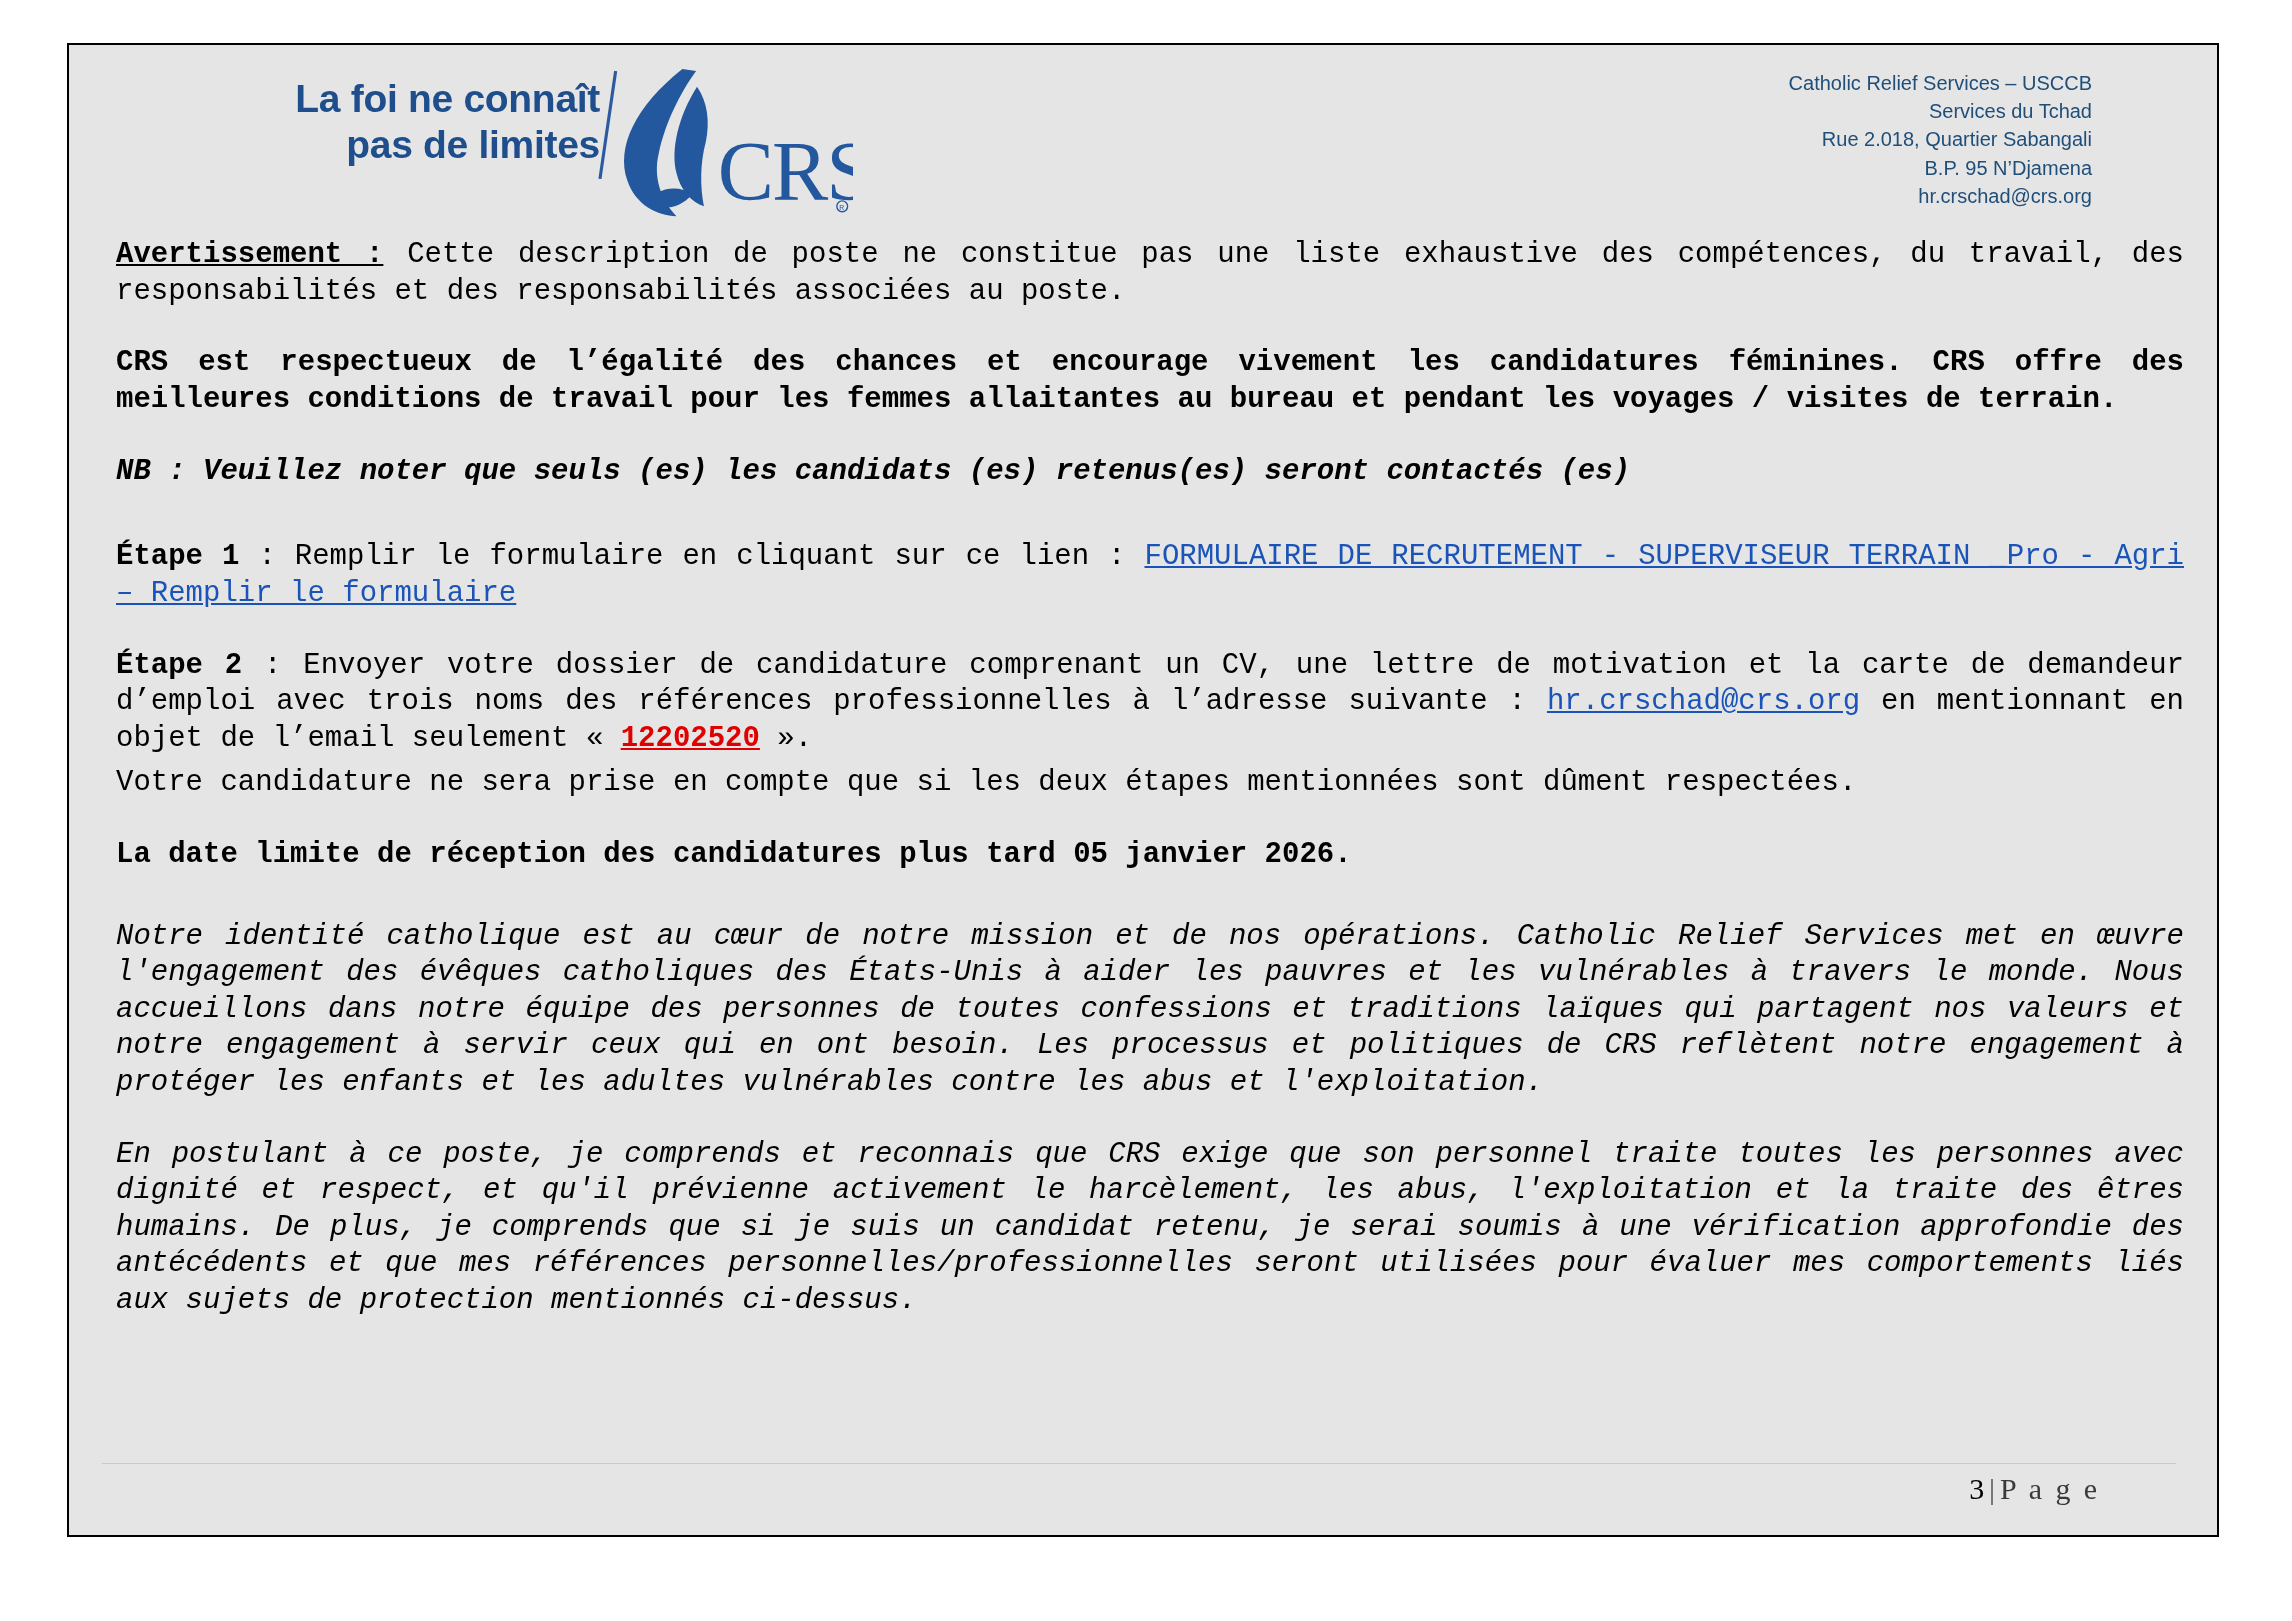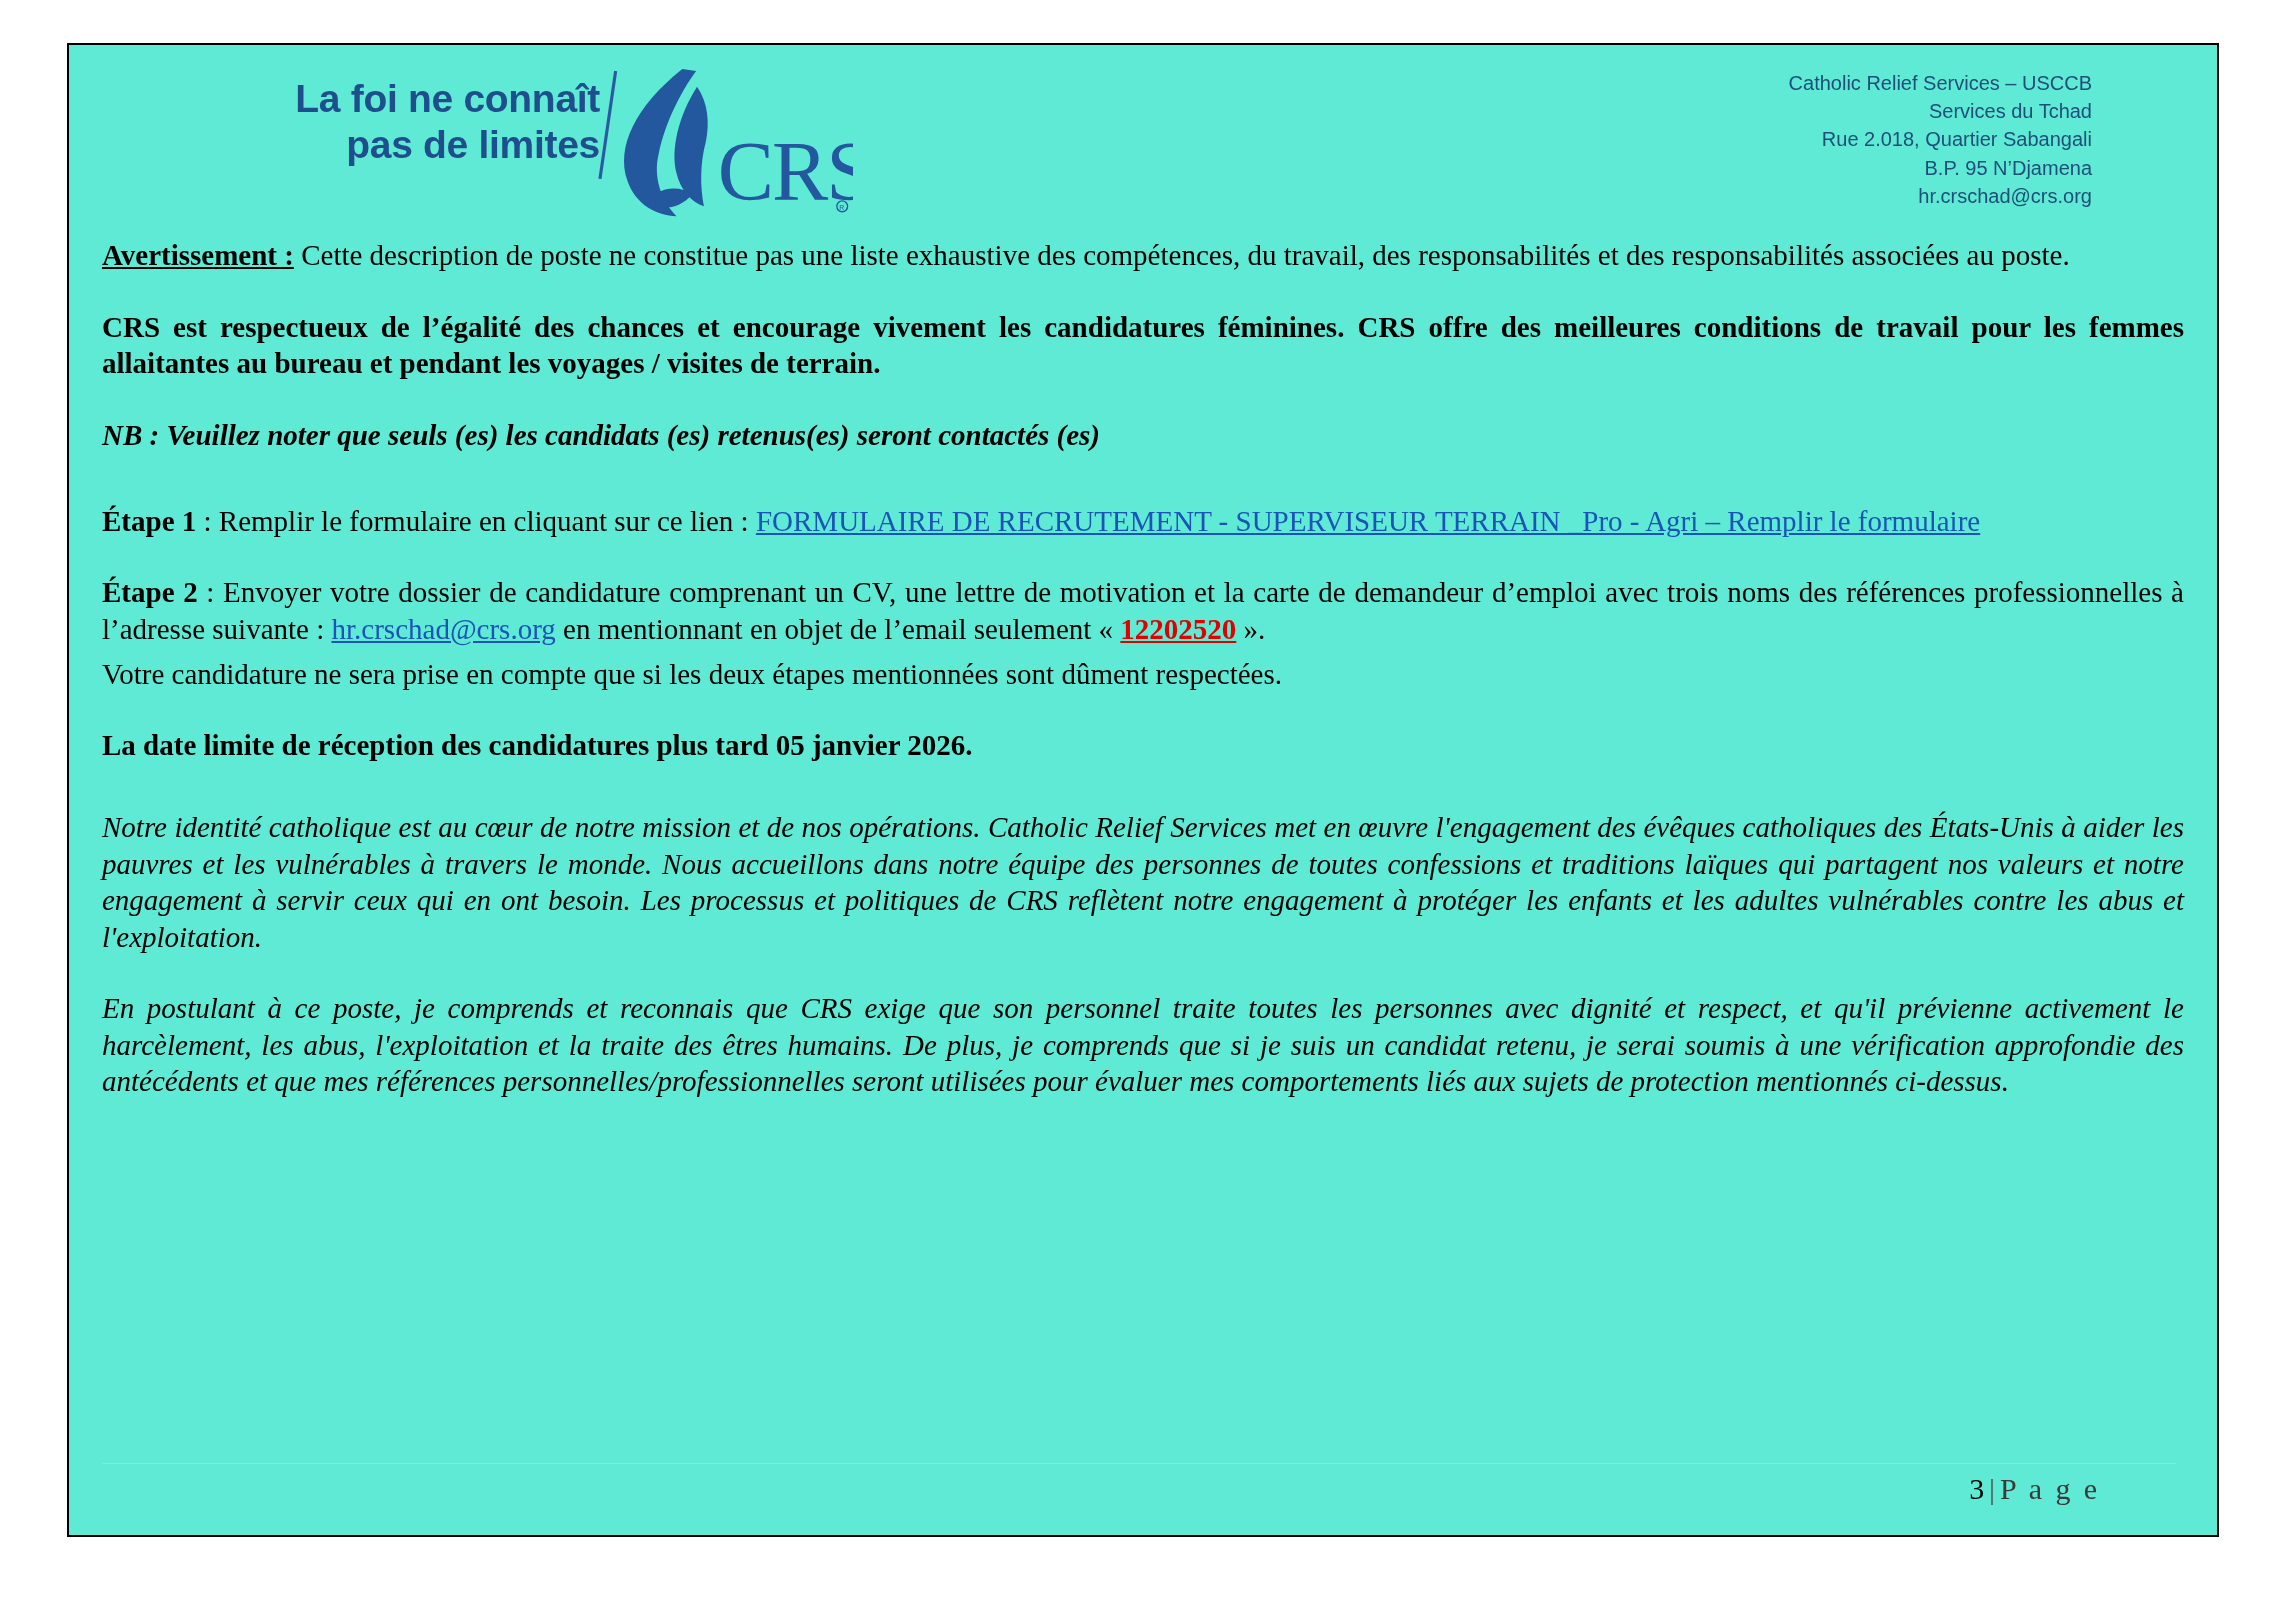--- a/index.html
+++ b/index.html
@@ -16,21 +16,21 @@
   }
 
   .page {
     position: absolute;
     left: 67px;
     top: 43px;
     width: 2152px;
     height: 1494px;
     box-sizing: border-box;
     border: 2.9px solid #000000;
-    background: #5eead4;
+    background: #e5e5e5;
   }
 
   .page-inner {
     position: relative;
     width: 100%;
     height: 100%;
   }
 
   
   .header {
@@ -76,23 +76,24 @@
     font-family: "Liberation Sans", "DejaVu Sans", sans-serif;
     font-size: 20px;
     line-height: 1.42;
     color: #1f4e79;
   }
   .addr div { white-space: nowrap; }
 
   
   .body {
     position: absolute;
-    left: 33px;
+    left: 47px;
     top: 192px;
     right: 33px;
+    font-family: Liberation Mono, monospace;
   }
 
   .p {
     font-size: 29px;
     line-height: 1.26;
     text-align: justify;
     margin: 0 0 21.6px 0;
     color: #000000;
   }
   .p.nomargin { margin-bottom: 8px; }

